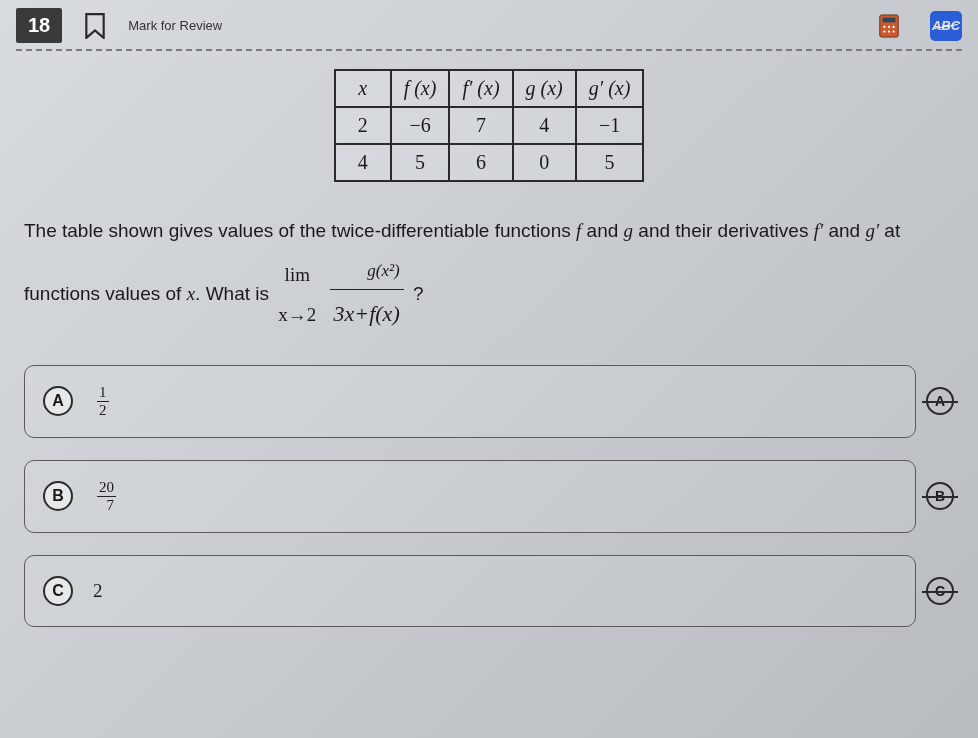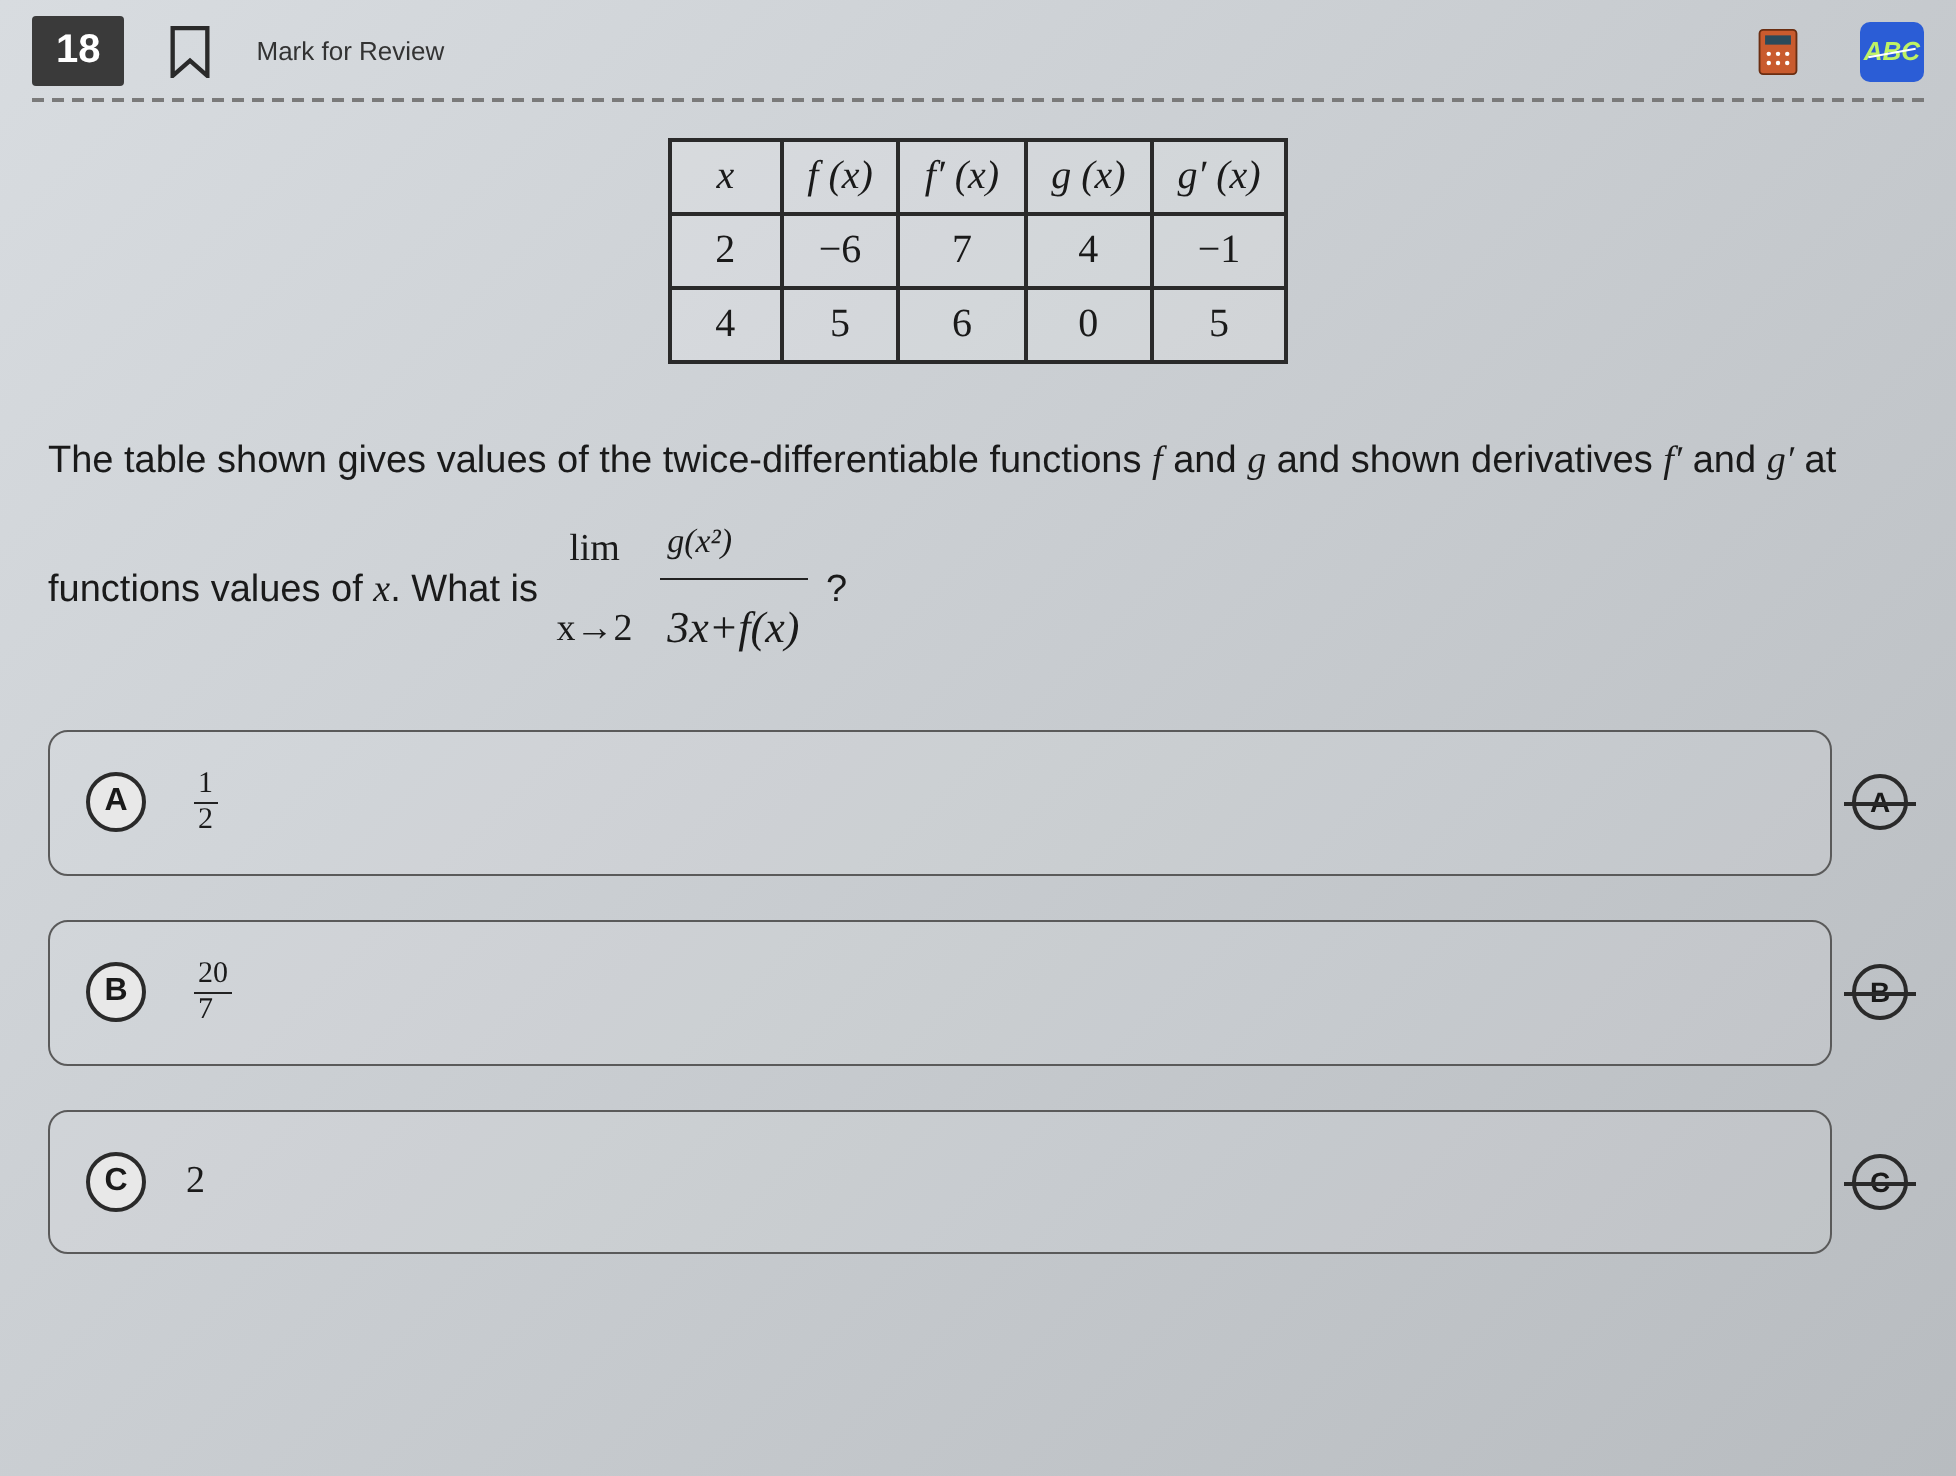--- a/index.html
+++ b/index.html
@@ -46,21 +46,21 @@
       width: 30px;
       height: 30px;
       display: flex;
       align-items: center;
       justify-content: center;
       border-radius: 4px;
     }
     .calc-icon svg { width: 22px; height: 24px; }
     .abc-icon {
       background: #2b5dd6;
-      color: #bef264;
+      color: #e5e5e5;
       font-weight: bold;
       font-size: 13px;
       font-style: italic;
       position: relative;
       border-radius: 5px;
       width: 32px;
       height: 30px;
       margin-left: 16px;
     }
     .abc-icon::after{
@@ -100,21 +100,21 @@
     .question-text .mathit{ font-family:'Times New Roman',serif; font-style:italic;}
     .lim-wrap{
       display:inline-block; vertical-align:middle; text-align:center;
       font-family:'Times New Roman',serif; margin: 0 4px;
     }
     .lim-top{ font-size:19px; }
     .lim-sub{ font-size:19px; display:block; margin-top:-2px;}
     .frac {
       display: inline-block;
       vertical-align: middle;
-      text-align: left;
+      text-align: right;
       font-family: 'Times New Roman', serif;
       margin: 0 4px;
     }
     .frac .num { display:block; border-bottom:1.5px solid #222; padding:0 4px; font-size:17px;}
     .frac .den { display:block; padding:0 4px; font-size:22px;}
     .frac.small .num, .frac.small .den{ font-size:15px; padding:0 2px;}
 
     .answers{ margin-top: 26px; }
     .answer-row{
       display:flex; align-items:center; gap:10px; margin-bottom:22px;
@@ -200,21 +200,21 @@
       <td>4</td>
       <td>5</td>
       <td>6</td>
       <td>0</td>
       <td>5</td>
     </tr>
   </tbody>
     </table>
 
   <div class="question-text">
-    <span>The table shown gives values of the twice-differentiable functions </span><span class="mathit">f</span><span> and </span><span class="mathit">g</span><span> and shown derivatives </span><span class="mathit">f′</span><span> and </span><span class="mathit">g′</span><span> at</span>
+    <span>The table shown gives values of the twice-differentiable functions </span><span class="mathit">f</span><span> and </span><span class="mathit">g</span><span> and their derivatives </span><span class="mathit">f′</span><span> and </span><span class="mathit">g′</span><span> at</span>
     <br>
     <span>functions values of </span><span class="mathit">x</span><span>. What is </span>
     <span class="lim-wrap">
       <span class="lim-top">lim</span>
       <span class="lim-sub">x→2</span>
     </span>
     <span class="frac">
       <span class="num"><span class="mathit">g(x²)</span></span>
       <span class="den"><span class="mathit">3x+f(x)</span></span>
     </span>

